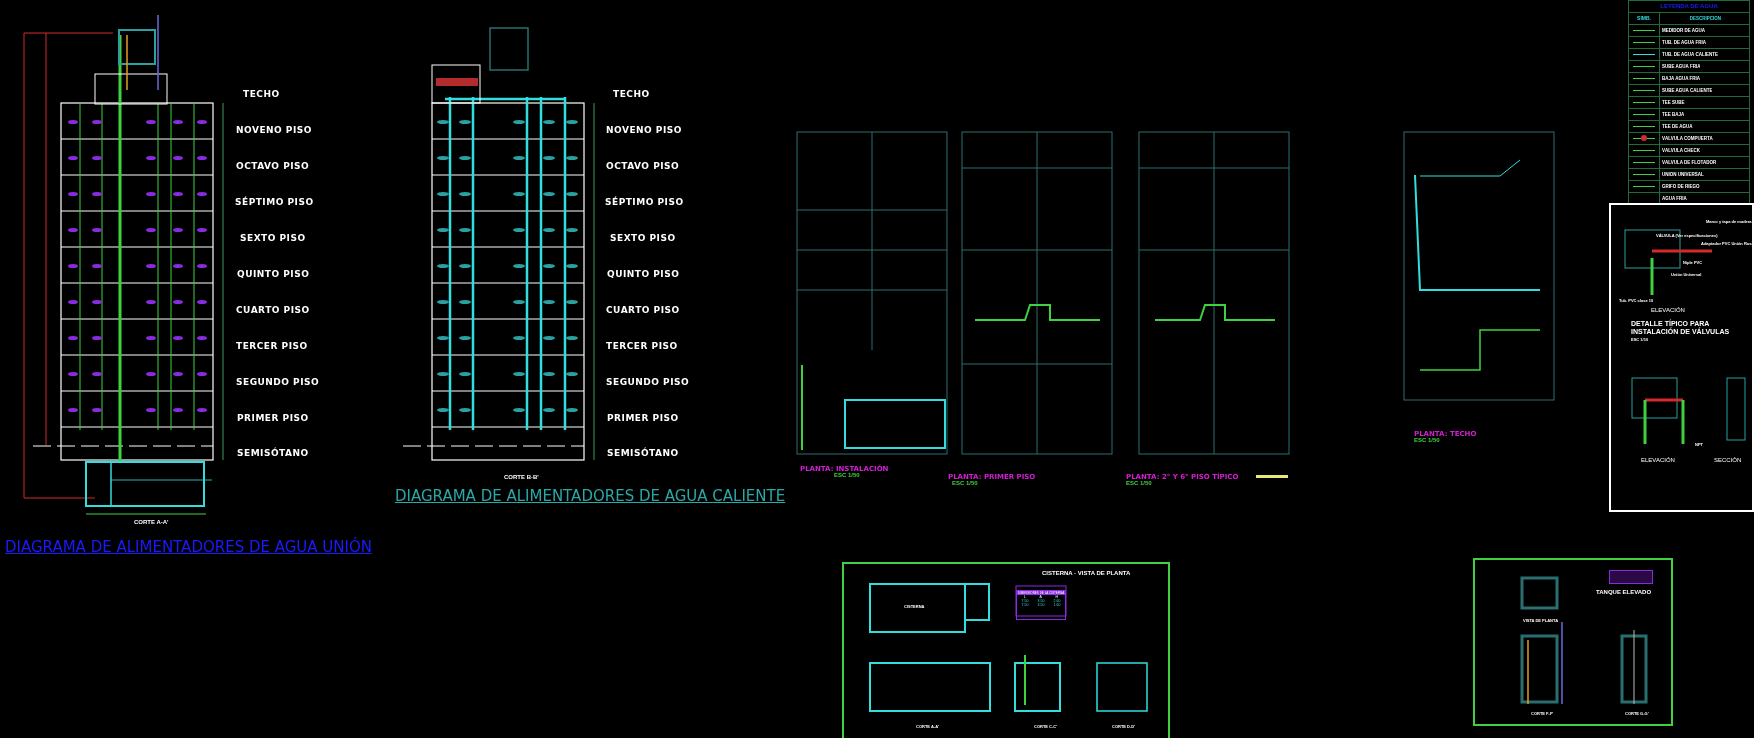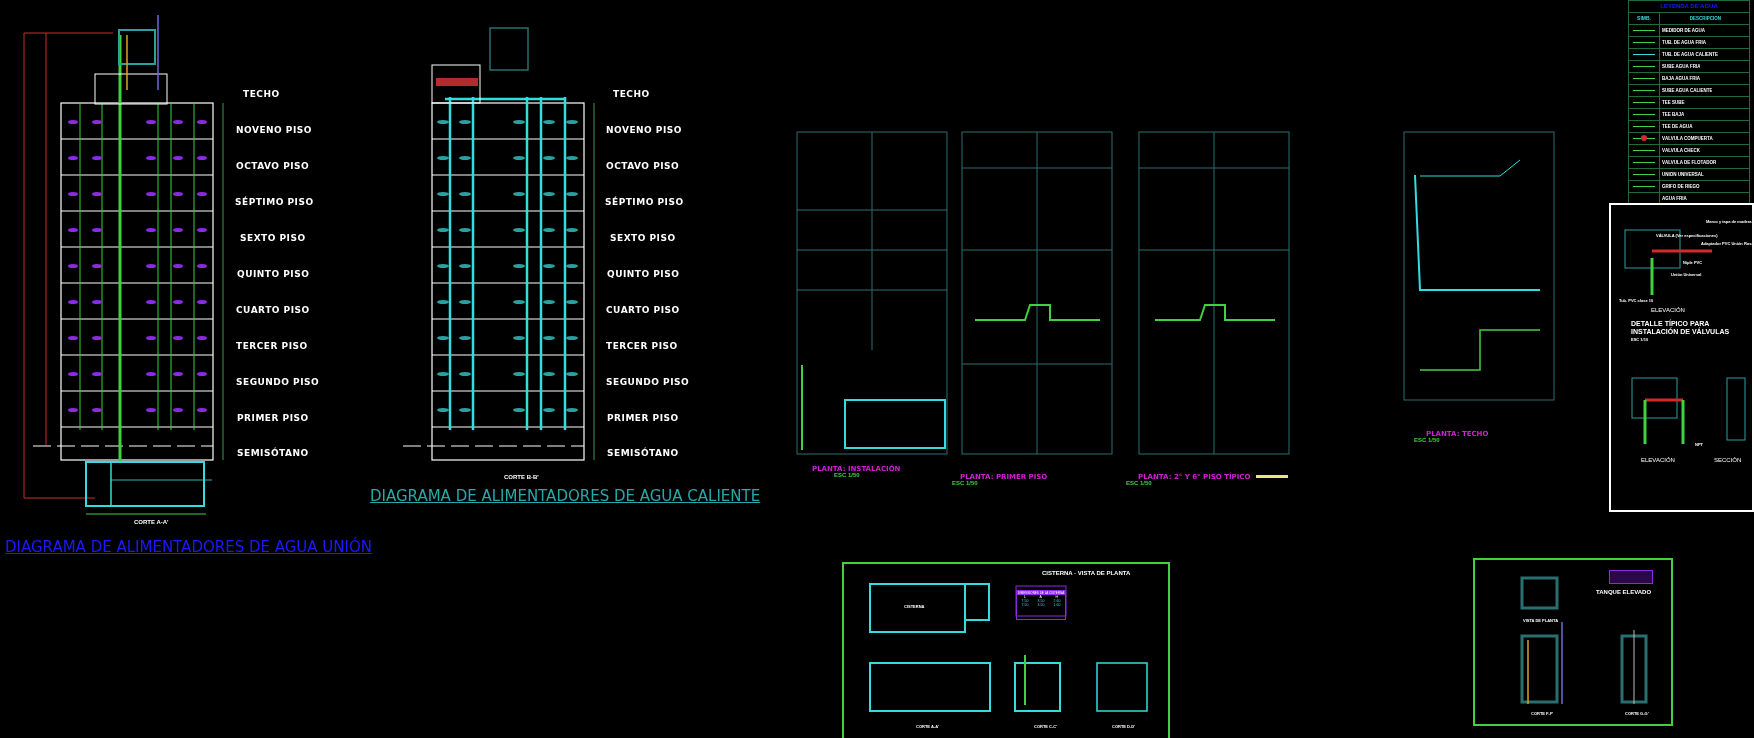--- a/index.html
+++ b/index.html
@@ -1,21 +1,21 @@
 <!DOCTYPE html>
 <html><head>
 <meta charset="utf-8">
 <style>
   html,body{margin:0;padding:0;background:#000;}
   body{width:1754px;height:738px;position:relative;overflow:hidden;font-family:"Liberation Sans",sans-serif;}
   .abs{position:absolute;}
   .lbl{position:absolute;color:#fff;font-weight:bold;font-size:9px;letter-spacing:0.5px;white-space:nowrap;font-family:"DejaVu Sans",sans-serif;}
   .title-blue{position:absolute;color:#1a1aff;font-size:15px;text-decoration:underline;font-family:"DejaVu Sans",sans-serif;white-space:nowrap;}
   .title-cyan{position:absolute;color:#29a8a8;font-size:15px;text-decoration:underline;font-family:"DejaVu Sans",sans-serif;white-space:nowrap;}
-  .plan-title{position:absolute;color:#d21fd2;font-size:7px;font-weight:bold;white-space:nowrap;font-family:"DejaVu Sans",sans-serif;margin-left:12px;}
+  .plan-title{position:absolute;color:#d21fd2;font-size:7px;font-weight:bold;white-space:nowrap;font-family:"DejaVu Sans",sans-serif;}
   .plan-scale{position:absolute;color:#3fd13f;font-size:6px;font-weight:bold;white-space:nowrap;}
   .legend{position:absolute;left:1628px;top:0;width:120px;border:1px solid #1f6b3a;}
   .legend-row{display:flex;border-top:1px solid #1f6b3a;height:11px;align-items:center;}
   .legend-sym{width:30px;border-right:1px solid #1f6b3a;height:100%;position:relative;}
   .legend-sym i{position:absolute;left:4px;right:4px;top:5px;height:1px;background:#3fd13f;}
   .legend-desc{color:#fff;font-size:4.5px;font-weight:bold;padding-left:2px;white-space:nowrap;overflow:hidden;}
   .panel{position:absolute;border:2px solid #3fd13f;}
   .wpanel{position:absolute;border:2px solid #fff;}
   svg{position:absolute;left:0;top:0;}
   .small-white{position:absolute;color:#fff;font-size:6px;font-weight:bold;white-space:nowrap;}
@@ -273,21 +273,21 @@
   <div class="lbl" style="left:606px;top:161px">OCTAVO PISO</div>
   <div class="lbl" style="left:605px;top:197px">SÉPTIMO PISO</div>
   <div class="lbl" style="left:610px;top:233px">SEXTO PISO</div>
   <div class="lbl" style="left:607px;top:269px">QUINTO PISO</div>
   <div class="lbl" style="left:606px;top:305px">CUARTO PISO</div>
   <div class="lbl" style="left:606px;top:341px">TERCER PISO</div>
   <div class="lbl" style="left:606px;top:377px">SEGUNDO PISO</div>
   <div class="lbl" style="left:607px;top:413px">PRIMER PISO</div>
   <div class="lbl" style="left:607px;top:448px">SEMISÓTANO</div>
   <div class="small-white" style="left:504px;top:474px">CORTE B-B'</div>
-  <div class="title-cyan" style="left:370px;top:487px">DIAGRAMA DE ALIMENTADORES DE AGUA CALIENTE</div>
+  <div class="title-cyan" style="left:395px;top:487px">DIAGRAMA DE ALIMENTADORES DE AGUA CALIENTE</div>
 </div>
 
 <div>
   <div class="plan-title" style="left:800px;top:465px">PLANTA: INSTALACIÓN</div>
   <div class="plan-scale" style="left:834px;top:472px">ESC 1/50</div>
   <div class="plan-title" style="left:948px;top:473px">PLANTA: PRIMER PISO</div>
   <div class="plan-scale" style="left:952px;top:480px">ESC 1/50</div>
   <div class="plan-title" style="left:1126px;top:473px">PLANTA: 2° Y 6° PISO TÍPICO</div>
   <div class="plan-scale" style="left:1126px;top:480px">ESC 1/50</div>
   <div class="abs" style="left:1256px;top:475px;width:32px;height:3px;background:#e8e878"></div>

